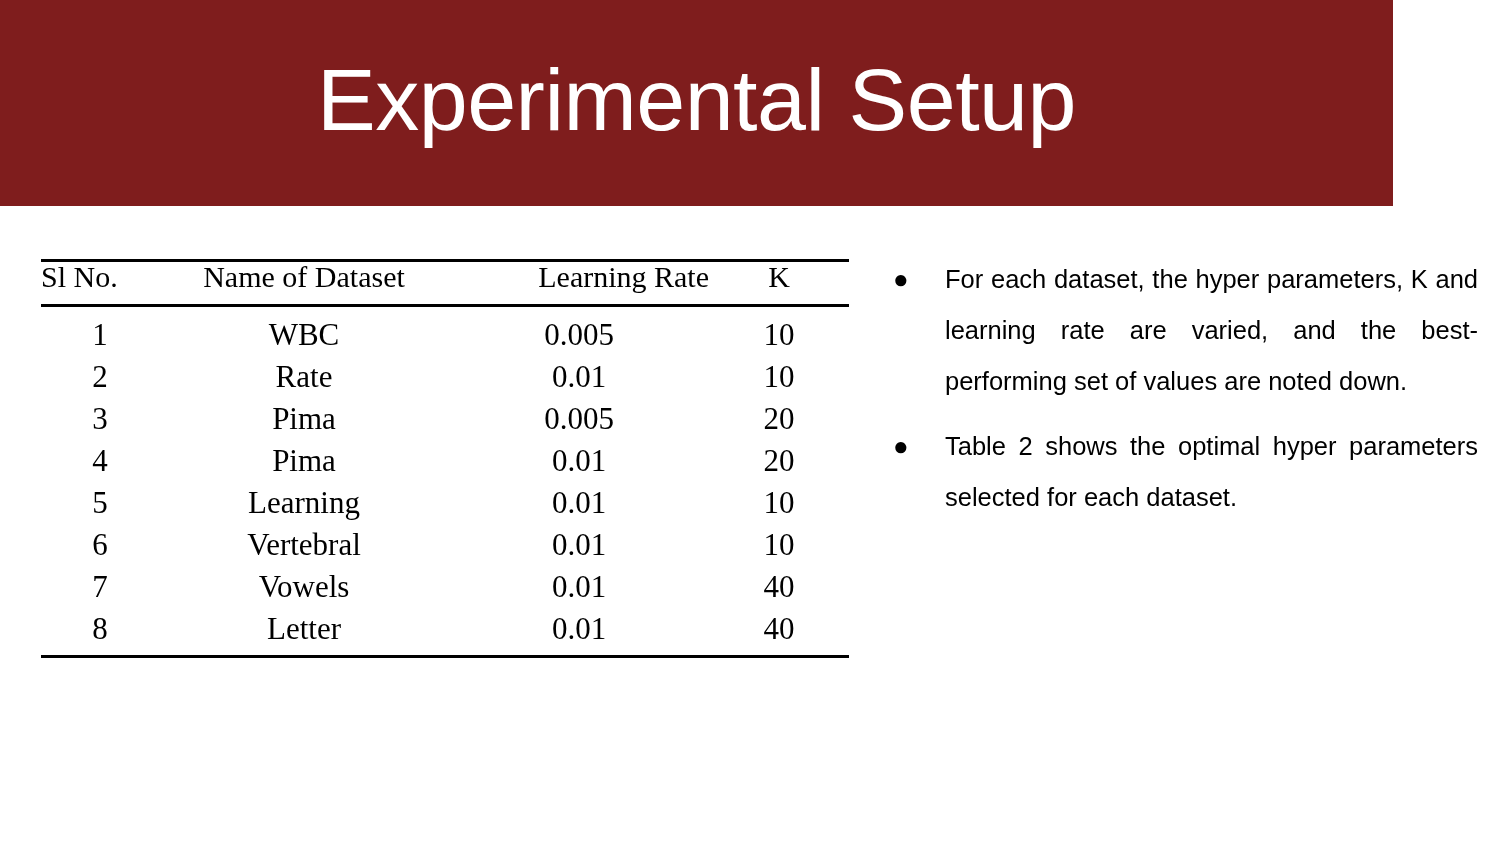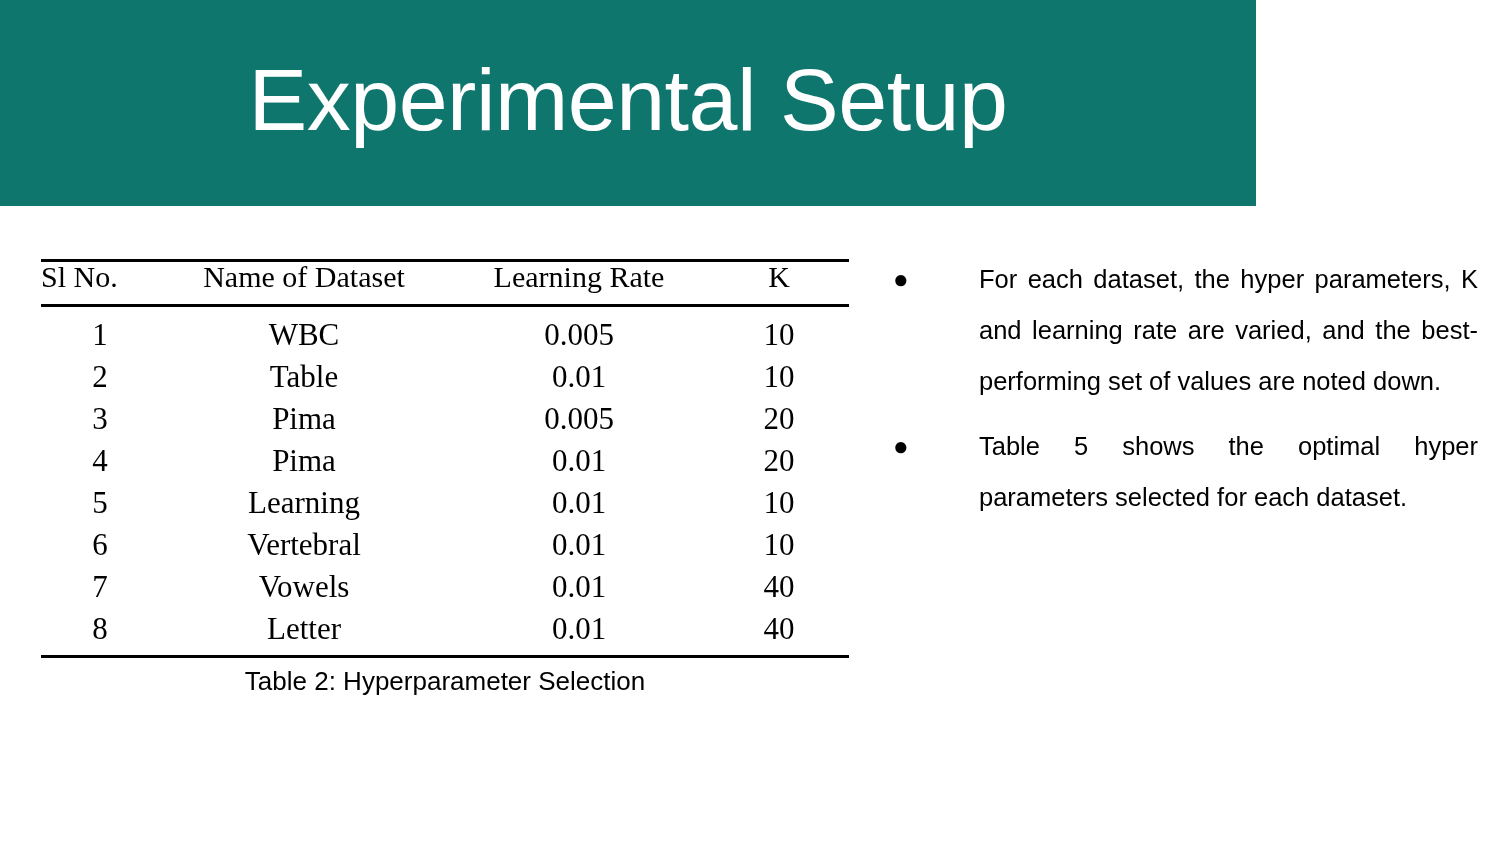--- a/index.html
+++ b/index.html
@@ -13,23 +13,23 @@
     font-family: "Liberation Sans", sans-serif;
     overflow: hidden;
     position: relative;
   }
 
   
   #slide-header {
     position: absolute;
     left: 0;
     top: 0;
-    width: 1256px;
+    width: 1393px;
     height: 206px;
-    background: #0f766e;
+    background: #7f1d1d;
     display: flex;
     align-items: center;
     justify-content: center;
   }
   #slide-title {
     color: #ffffff;
     font-family: "Liberation Sans", sans-serif;
     font-size: 88px;
     font-weight: 400;
     line-height: 1;
@@ -87,21 +87,21 @@
     border-bottom: 3px solid #000;
   }
 
   col.c-sl     { width: 118px; }
   col.c-name   { width: 290px; }
   col.c-lr     { width: 260px; }
   col.c-k      { width: 140px; }
 
   th.h-sl   { text-align: left;   padding-left: 2px; }
   th.h-name { text-align: center; }
-  th.h-lr   { text-align: center; }
+  th.h-lr   { text-align: right; }
   th.h-k    { text-align: center; }
 
   #table-caption {
     position: absolute;
     left: 41px;
     top: 460px;
     width: 808px;
     text-align: center;
     font-family: "Liberation Sans", sans-serif;
     font-size: 26px;
@@ -136,21 +136,20 @@
     top: 0;
     width: 16px;
     height: 51px;
     line-height: 51px;
     font-size: 26px;
     color: #000000;
     text-align: left;
   }
   li.bullet-item .bullet-text {
     display: block;
-    margin-left: 34px;
   }
 </style>
 </head>
 <body>
 
 <div id="slide-header">
   <h1 id="slide-title">Experimental Setup</h1>
 </div>
 
 <div id="slide-body">
@@ -173,21 +172,21 @@
       </thead>
       <tbody>
         <tr>
           <td>1</td>
           <td>WBC</td>
           <td>0.005</td>
           <td>10</td>
         </tr>
         <tr>
           <td>2</td>
-          <td>Table</td>
+          <td>Rate</td>
           <td>0.01</td>
           <td>10</td>
         </tr>
         <tr>
           <td>3</td>
           <td>Pima</td>
           <td>0.005</td>
           <td>20</td>
         </tr>
         <tr>
@@ -217,26 +216,25 @@
         <tr>
           <td>8</td>
           <td>Letter</td>
           <td>0.01</td>
           <td>40</td>
         </tr>
       </tbody>
     </table>
   </div>
 
-  <div id="table-caption">Table 2: Hyperparameter Selection</div>
 
   <ul id="bullet-list">
     <li class="bullet-item">
       <span class="bullet-marker">●</span>
       <span class="bullet-text">For each dataset, the hyper parameters, K and learning rate are varied, and the best-performing set of values are noted down.</span>
     </li>
     <li class="bullet-item">
       <span class="bullet-marker">●</span>
-      <span class="bullet-text">Table 5 shows the optimal hyper parameters selected for each dataset.</span>
+      <span class="bullet-text">Table 2 shows the optimal hyper parameters selected for each dataset.</span>
     </li>
   </ul>
 
 </div>
 
 </body></html>

